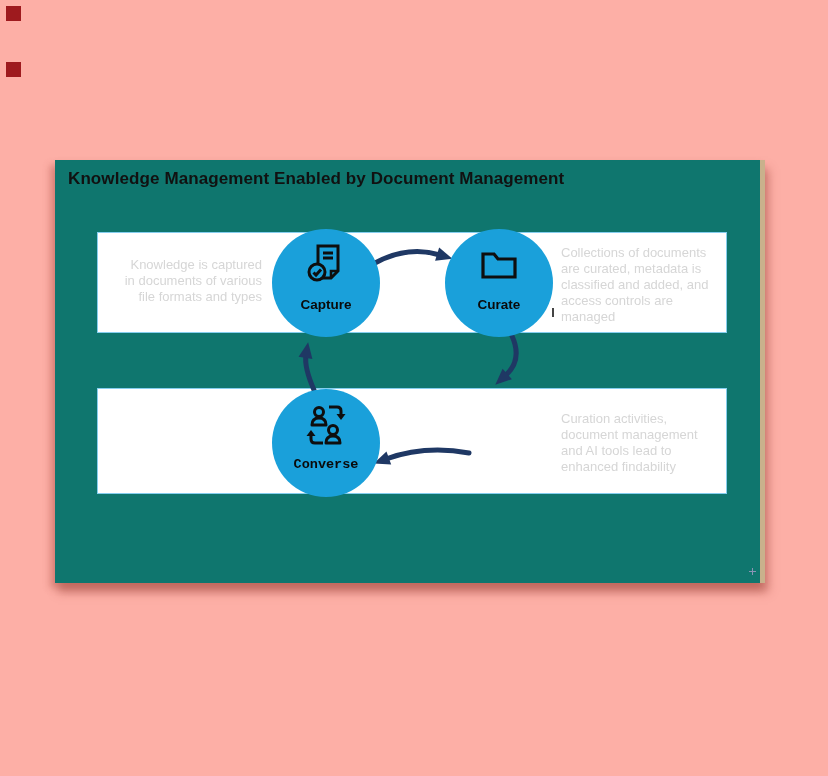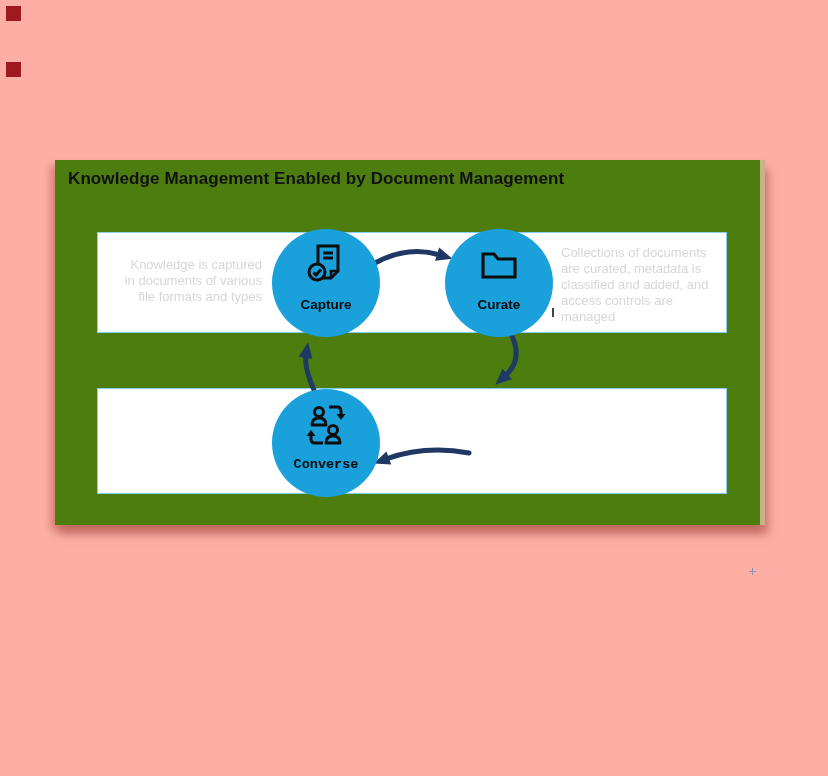--- a/index.html
+++ b/index.html
@@ -4,22 +4,22 @@
 <style>
   * { margin:0; padding:0; box-sizing:border-box; }
   html,body { width:828px; height:776px; overflow:hidden; }
   body { background:#FDAFA6; font-family:"Liberation Sans", sans-serif; position:relative; }
 
   .corner-square { position:absolute; width:15px; height:15px; background:#9E1A1E; }
   .sq1 { left:6px; top:6px; }
   .sq2 { left:6px; top:62px; }
 
   .slide {
-    position:absolute; left:55px; top:160px; width:710px; height:365px;
-    background:#4d7c0f; border-right:5px solid #C9B18C;
+    position:absolute; left:55px; top:160px; width:710px; height:423px;
+    background:#0f766e; border-right:5px solid #C9B18C;
     box-shadow:-5px 5px 7px rgba(186,94,82,0.45), 3px 9px 9px rgba(150,58,48,0.5);
   }
 
   .slide-title {
     position:absolute; left:13px; top:9px;
     font-size:17px; font-weight:700; color:#111111; letter-spacing:0.1px;
     white-space:nowrap;
   }
 
   .callout-box {
@@ -77,20 +77,24 @@
     <div class="callout-box bottom"></div>
 
     <div class="callout-text tl">Knowledge is captured
 in documents of various
 file formats and types</div>
     <div class="callout-text tr">Collections of documents
 are curated, metadata is
 classified and added, and
 access controls are
 managed</div>
+    <div class="callout-text br">Curation activities,
+document management
+and AI tools lead to
+enhanced findability</div>
 
     <div class="text-cursor"></div>
 
     <svg class="arrows-layer" viewBox="0 0 710 423" xmlns="http://www.w3.org/2000/svg">
       <defs>
         <marker id="ah" markerUnits="userSpaceOnUse" markerWidth="20" markerHeight="18" refX="4" refY="9" orient="auto">
           <path d="M1 2 L17 9 L1 16 Z" fill="#1F3864"></path>
         </marker>
       </defs>
       <path d="M318 104 Q352 85 385 95" fill="none" stroke="#1F3864" stroke-width="5" stroke-linecap="round" marker-end="url(#ah)"></path>

